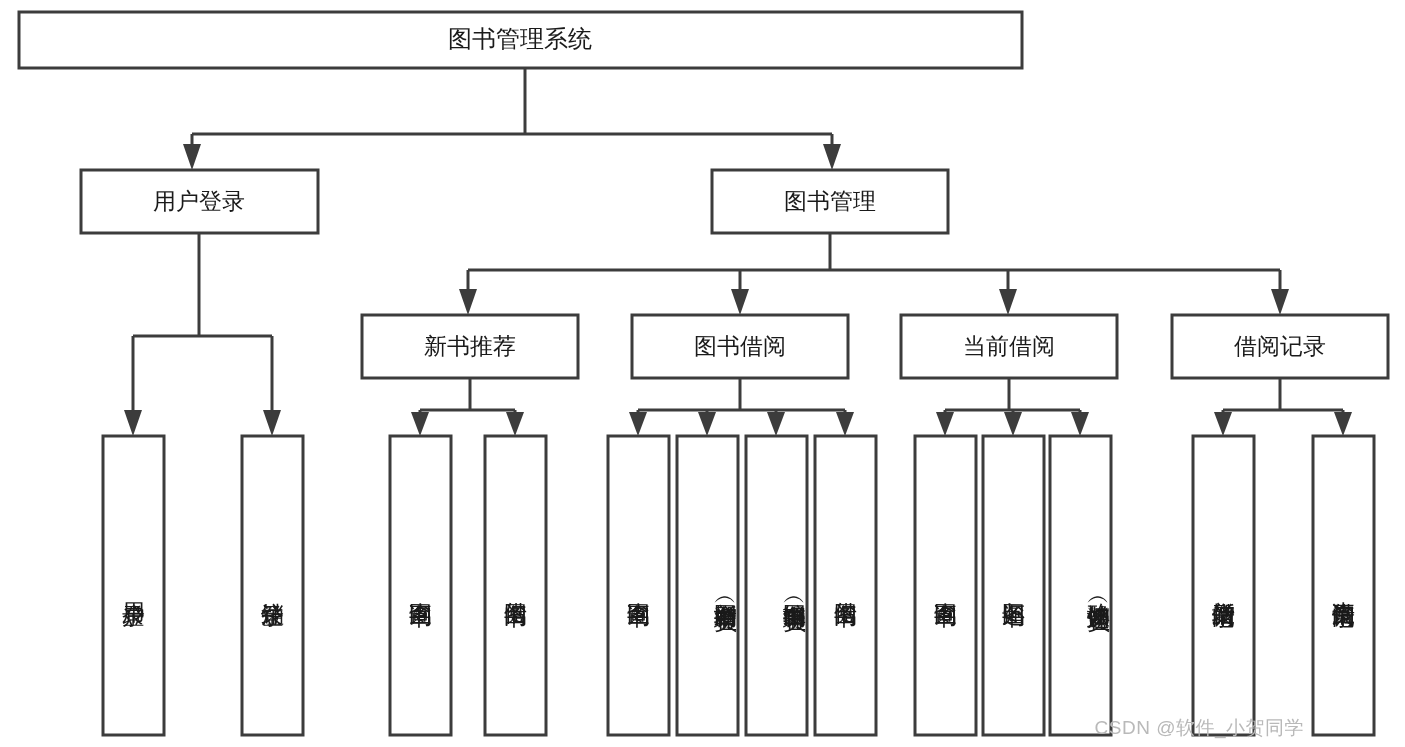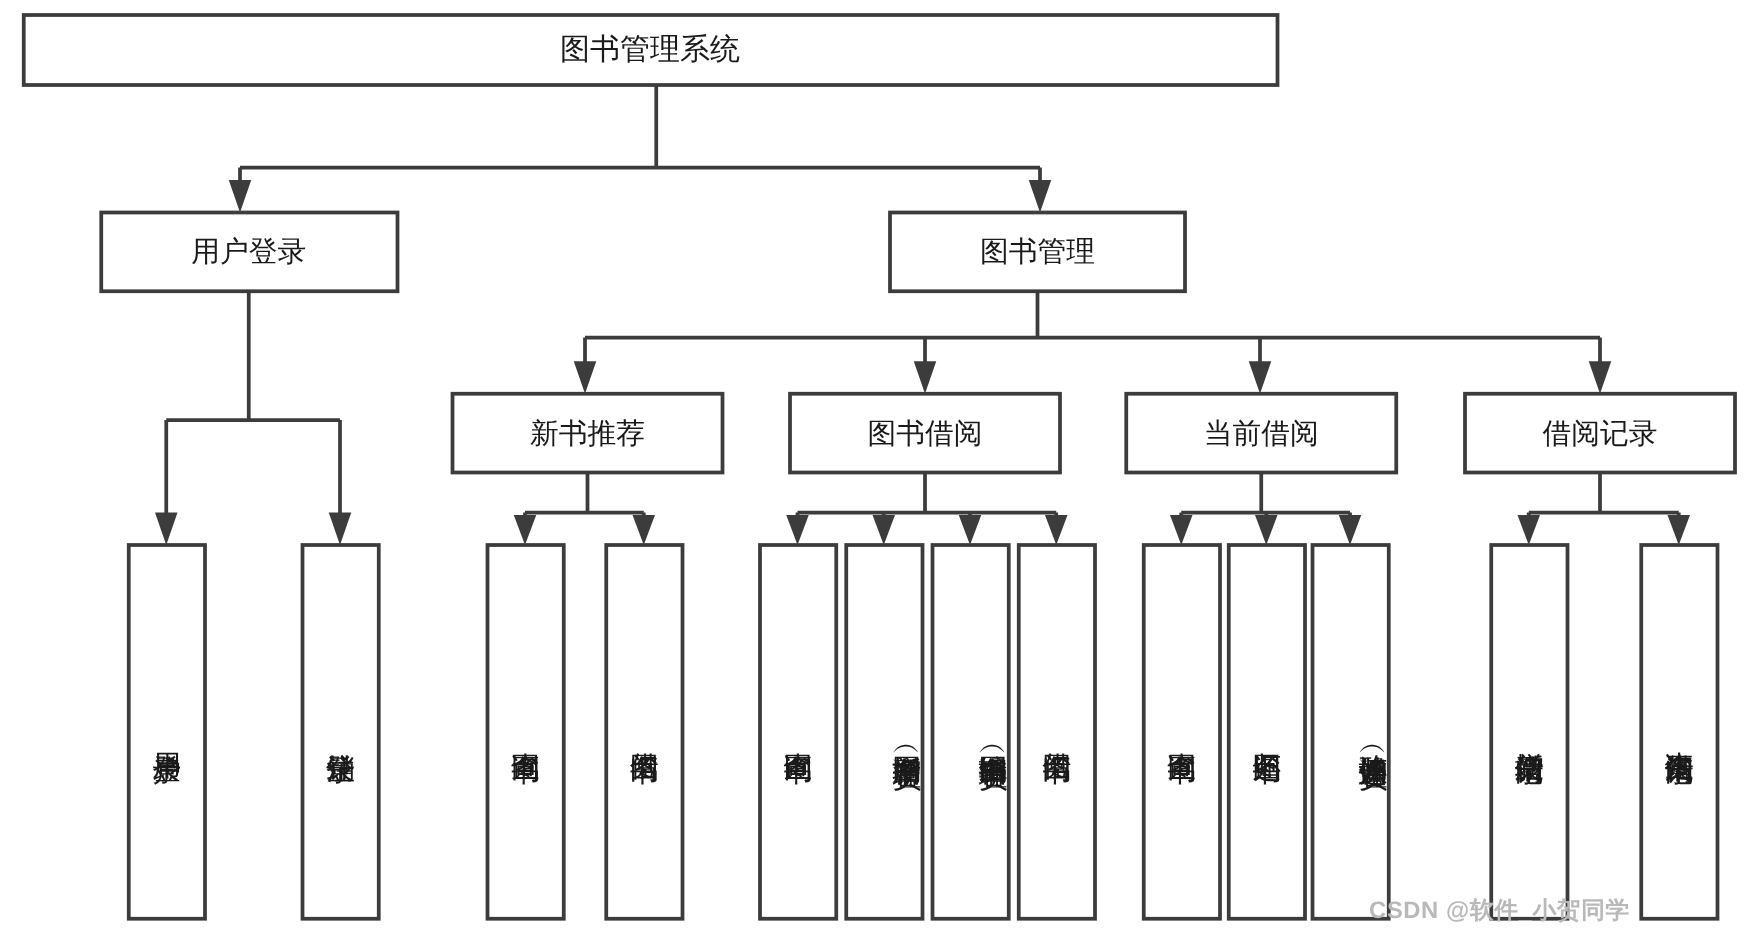--- a/index.html
+++ b/index.html
@@ -75,21 +75,20 @@
   }
   .watermark {
     position: absolute;
     right: 8px;
     bottom: 6px;
     font-family: "Liberation Sans", "DejaVu Sans", sans-serif;
     font-size: 19px;
     color: #b9b9b9;
     white-space: nowrap;
     letter-spacing: 0.5px;
-    font-weight: bold;
   }
 </style>
 </head>
 <body>
 
 <div id="diagram-root">
 
   <svg class="diagram-canvas" viewBox="0 0 1405 747">
 
     <g>

